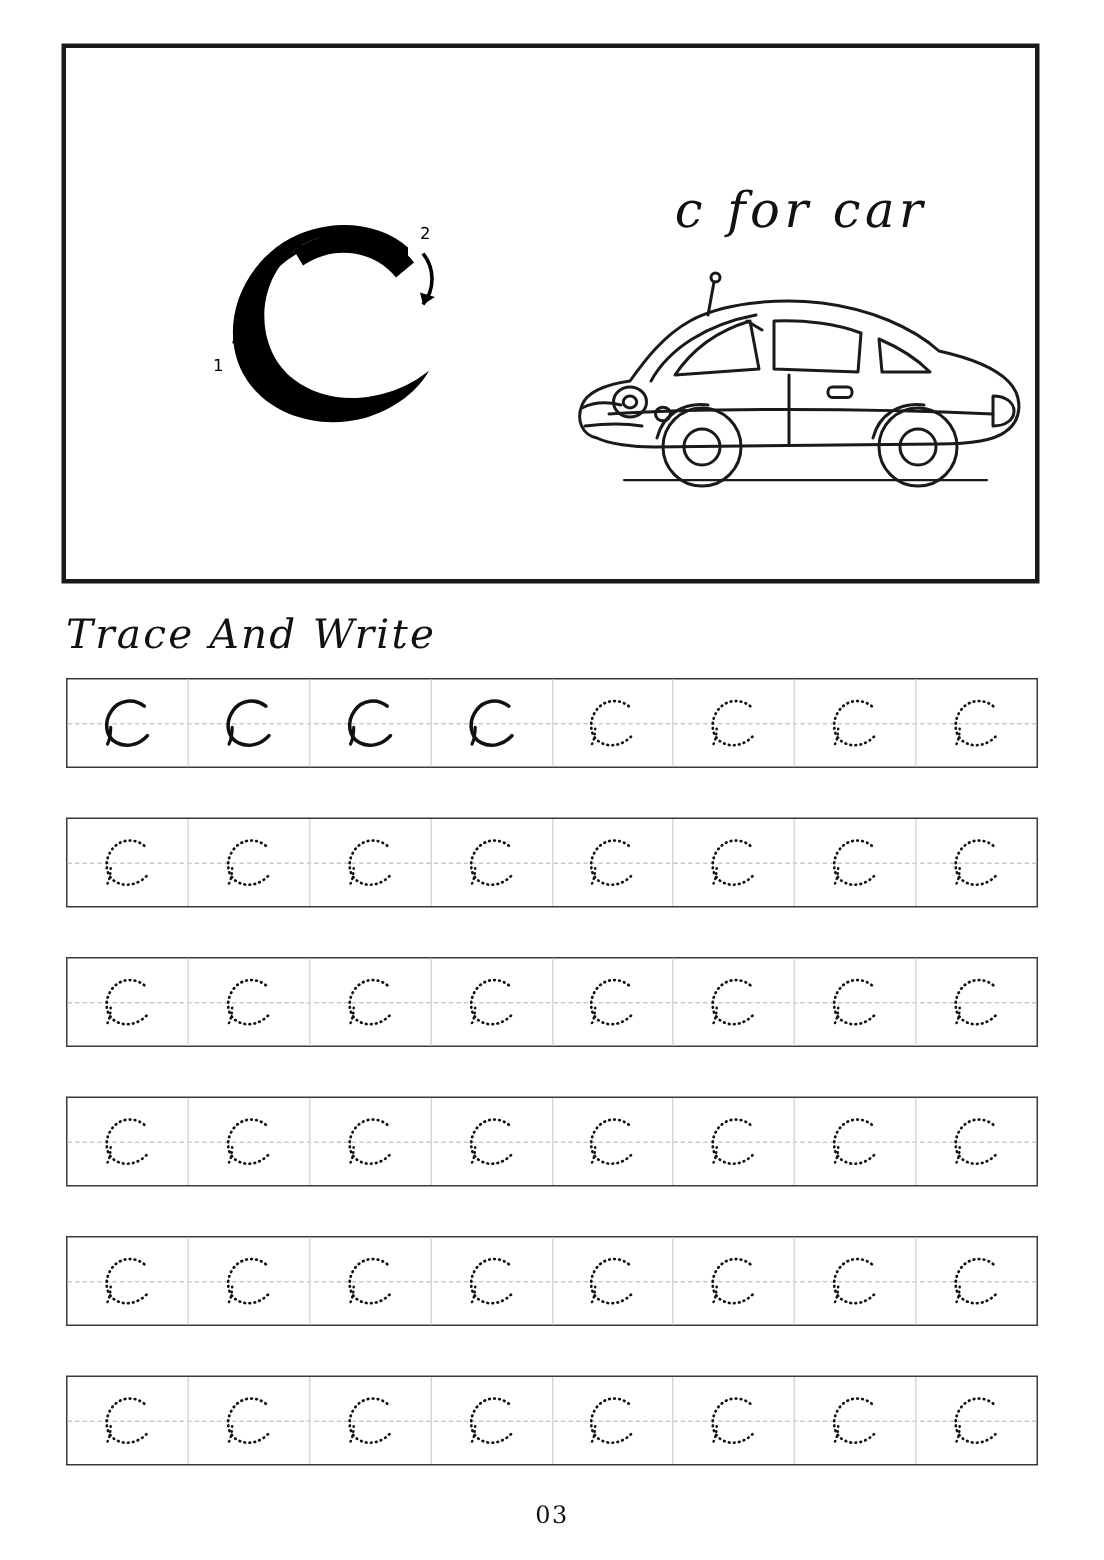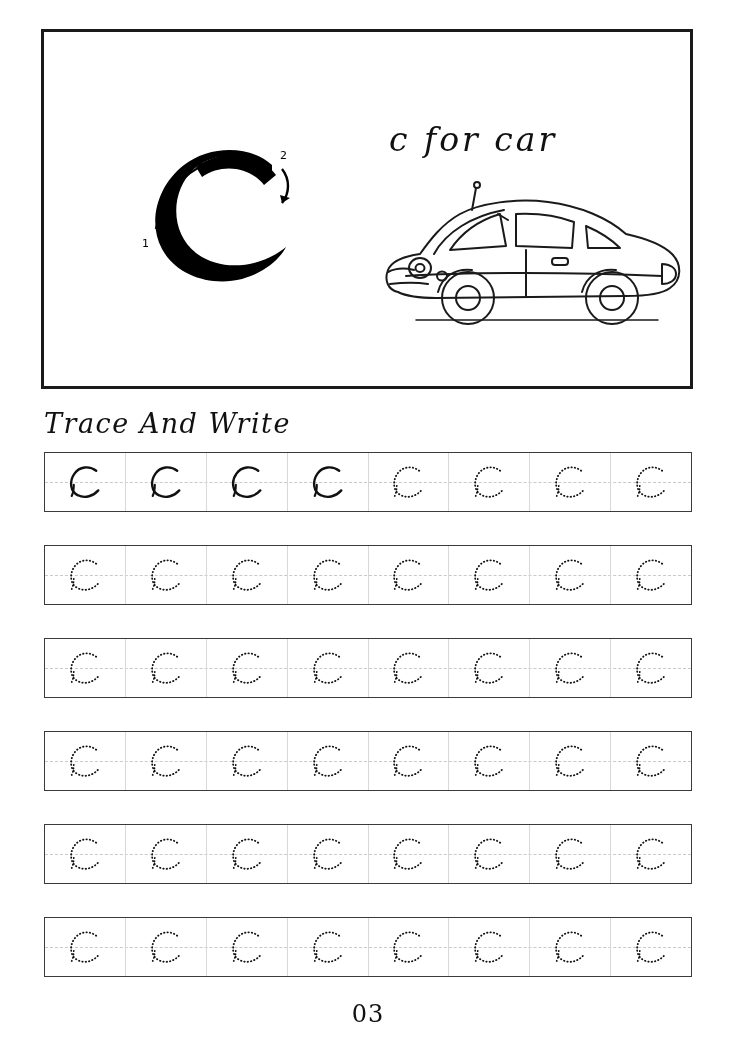--- a/index.html
+++ b/index.html
@@ -42,21 +42,21 @@
     width: 250px;
     height: 200px;
   }
 
   
   .caption {
     position: absolute;
     left: 345px;
     top: 88px;
     width: 290px;
-    text-align: left;
+    text-align: center;
     font-family: "DejaVu Serif", serif;
     font-style: italic;
     font-size: 33px;
     letter-spacing: 3px;
     color: #111;
   }
 
   
   .car-art {
     position: absolute;
@@ -123,21 +123,21 @@
   .trace-svg { display:block; }
 
   
   .page-number {
     position: absolute;
     left: 0;
     right: 0;
     top: 1000px;
     text-align: center;
     font-family: "DejaVu Serif", serif;
-    font-size: 24px;
+    font-size: 16px;
     color: #111;
     letter-spacing: 1px;
   }
 </style>
 </head>
 <body>
 
 <div class="page">
 
   <div class="header-box">

